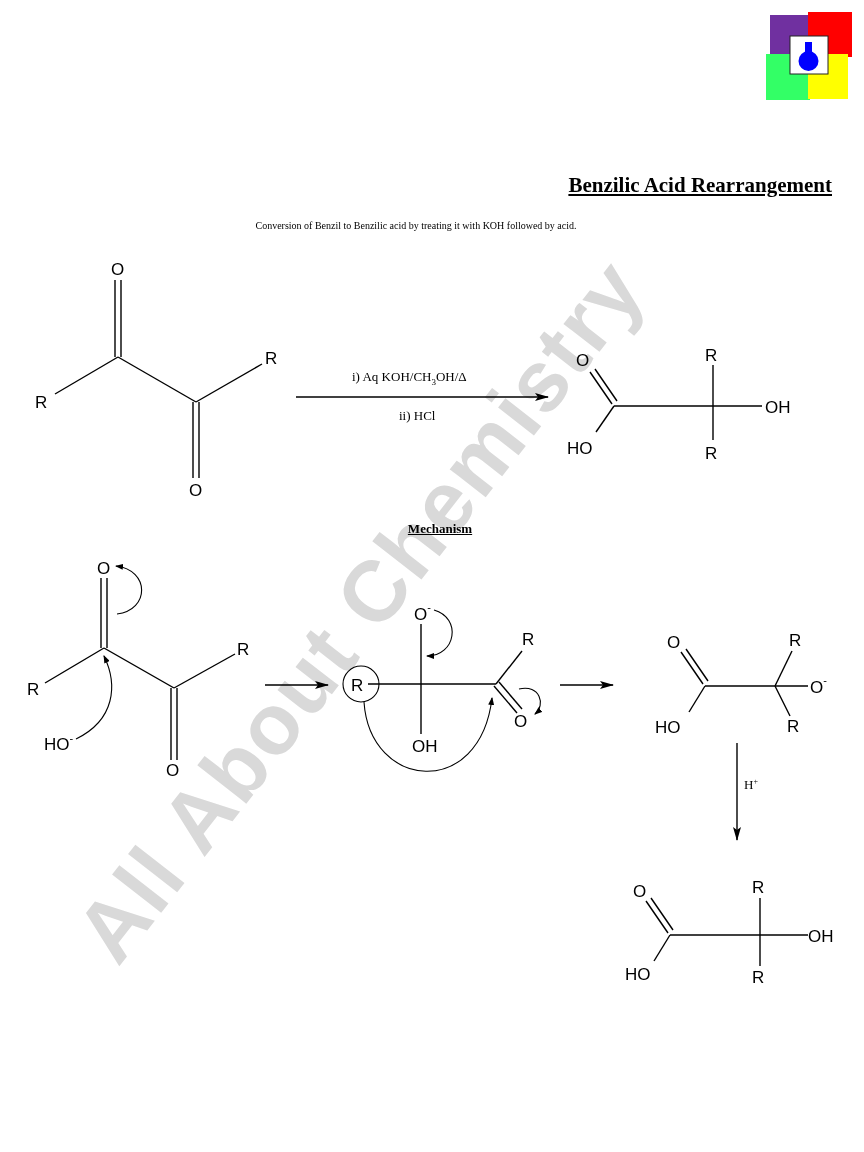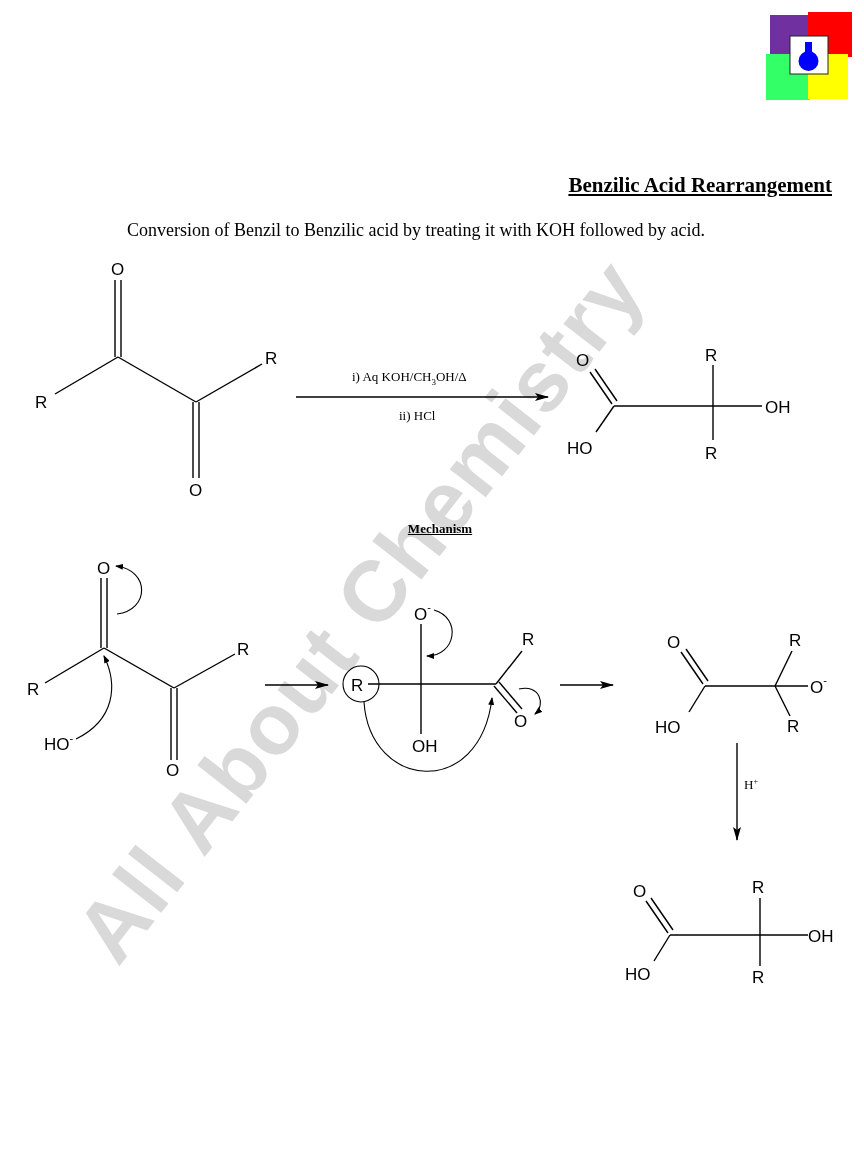--- a/index.html
+++ b/index.html
@@ -1,20 +1,20 @@
 <!DOCTYPE html>
 <html><head>
   <meta charset="utf-8">
   <style>
     html, body { margin: 0; padding: 0; background: #ffffff; }
     body { width: 864px; height: 1152px; position: relative; overflow: hidden; font-family: "Liberation Serif", serif; color: #000; }
     .abs { position: absolute; }
     #logo { left: 766px; top: 12px; width: 86px; height: 88px; }
     #title { left: 0; width: 832px; top: 173px; text-align: right; font-family: "Liberation Serif", serif; font-weight: bold; font-size: 21px; text-decoration: underline; }
-    #subtitle { left: 0; width: 832px; top: 220px; text-align: center; font-family: "Liberation Serif", serif; font-size: 18px; }
+    #subtitle { left: 0; width: 832px; top: 220px; text-align: center; font-family: "Liberation Serif", serif; font-size: 10px; }
     #mech-heading { left: 0; width: 832px; top: 521px; text-align: center; font-family: "Liberation Serif", serif; font-weight: bold; font-size: 13px; text-decoration: underline; padding-left: 24px; }
     #watermark { left: 0; top: 0; width: 864px; height: 1152px; pointer-events: none; }
     #scheme { left: 0; top: 0; width: 864px; height: 1152px; }
     svg text { font-family: "Liberation Sans", sans-serif; }
     .lbl { font-size: 17px; fill: #000; }
     .reag { font-family: "Liberation Serif", serif; font-size: 13px; fill: #000; }
     .bond { stroke: #000; stroke-width: 1.4; fill: none; }
     .curly { stroke: #000; stroke-width: 1.1; fill: none; }
   </style>
 </head>

